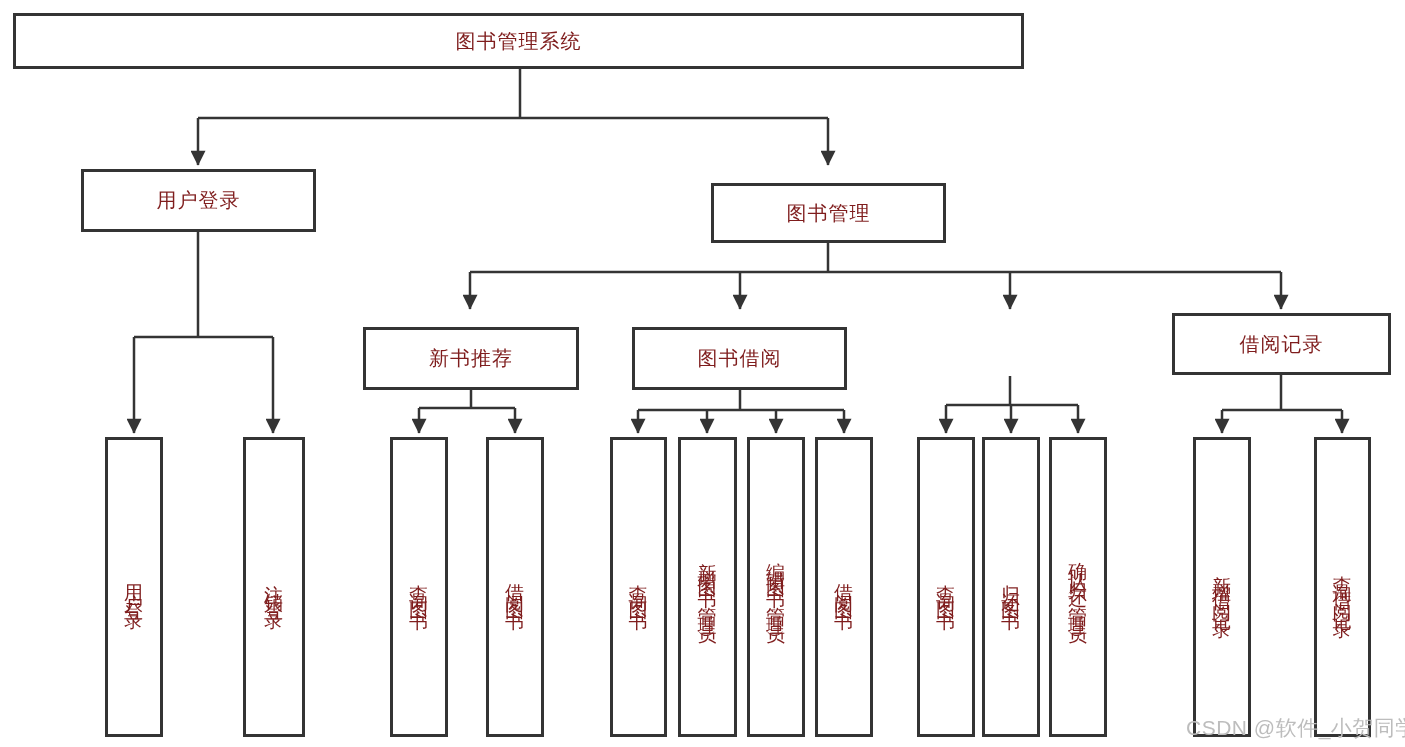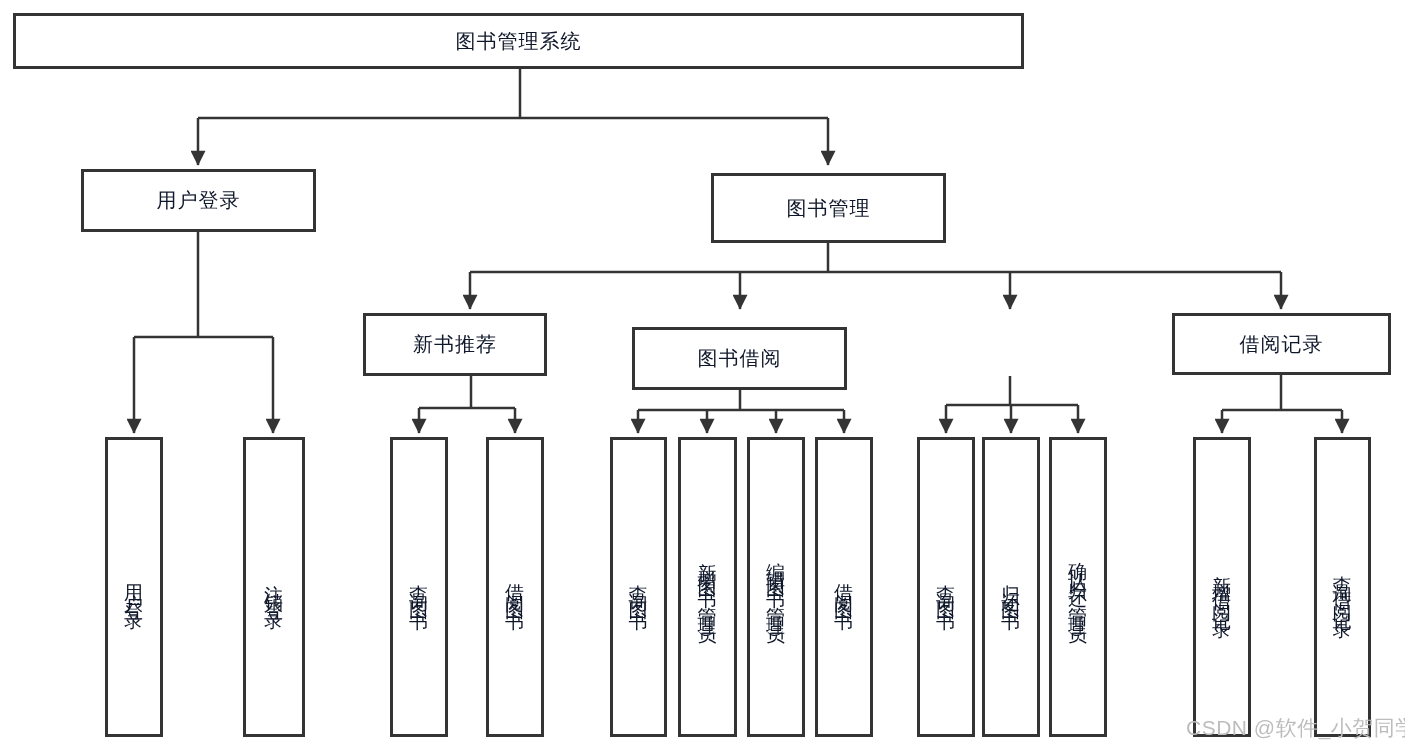--- a/index.html
+++ b/index.html
@@ -22,40 +22,40 @@
     height: 747px;
   }
   .box {
     position: absolute;
     box-sizing: border-box;
     border: 3px solid #343434;
     background: #ffffff;
     display: flex;
     align-items: center;
     justify-content: center;
-    color: #0f172a;
+    color: #7f1d1d;
   }
   .hbox span {
     font-size: 20px;
     letter-spacing: 1px;
     white-space: nowrap;
   }
   .vbox span {
     writing-mode: vertical-rl;
     text-orientation: mixed;
     font-size: 19px;
     letter-spacing: 9px;
     line-height: 1;
     white-space: nowrap;
   }
   
   #n-root           { left: 13px;   top: 13px;  width: 1011px; height: 56px; }
   #n-user-login     { left: 81px;   top: 169px; width: 235px;  height: 63px; }
-  #n-book-mgmt      { left: 711px;  top: 173px; width: 235px;  height: 70px; }
-  #n-new-books      { left: 363px;  top: 313px; width: 184px;  height: 63px; }
+  #n-book-mgmt      { left: 711px;  top: 183px; width: 235px;  height: 60px; }
+  #n-new-books      { left: 363px;  top: 327px; width: 216px;  height: 63px; }
   #n-book-borrow    { left: 632px;  top: 327px; width: 215px;  height: 63px; }
   #n-current-borrow { left: 905px;  top: 313px; width: 210px;  height: 63px; }
   #n-borrow-records { left: 1172px; top: 313px; width: 219px;  height: 62px; }
 
   #l-user-login  { left: 105px;  top: 437px; width: 58px; height: 300px; }
   #l-logout      { left: 243px;  top: 437px; width: 62px; height: 300px; }
   #l-nb-query    { left: 390px;  top: 437px; width: 58px; height: 300px; }
   #l-nb-borrow   { left: 486px;  top: 437px; width: 58px; height: 300px; }
   #l-bb-query    { left: 610px;  top: 437px; width: 57px; height: 300px; }
   #l-bb-add      { left: 678px;  top: 437px; width: 59px; height: 300px; }

